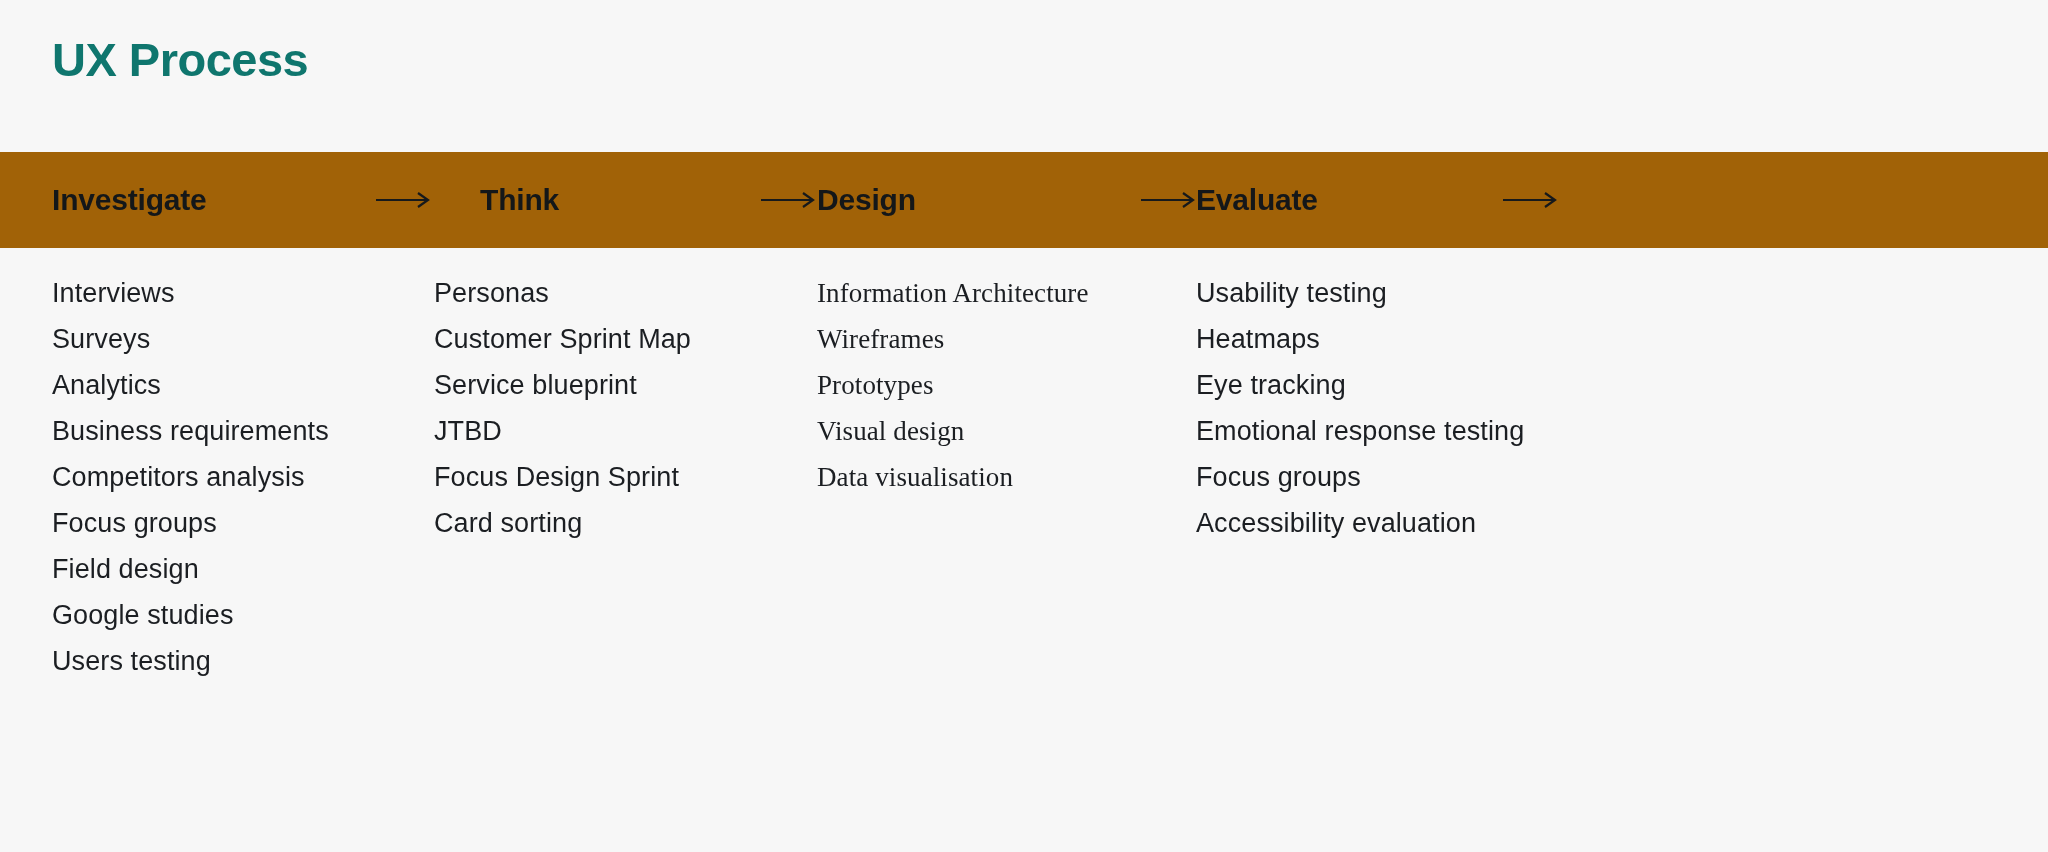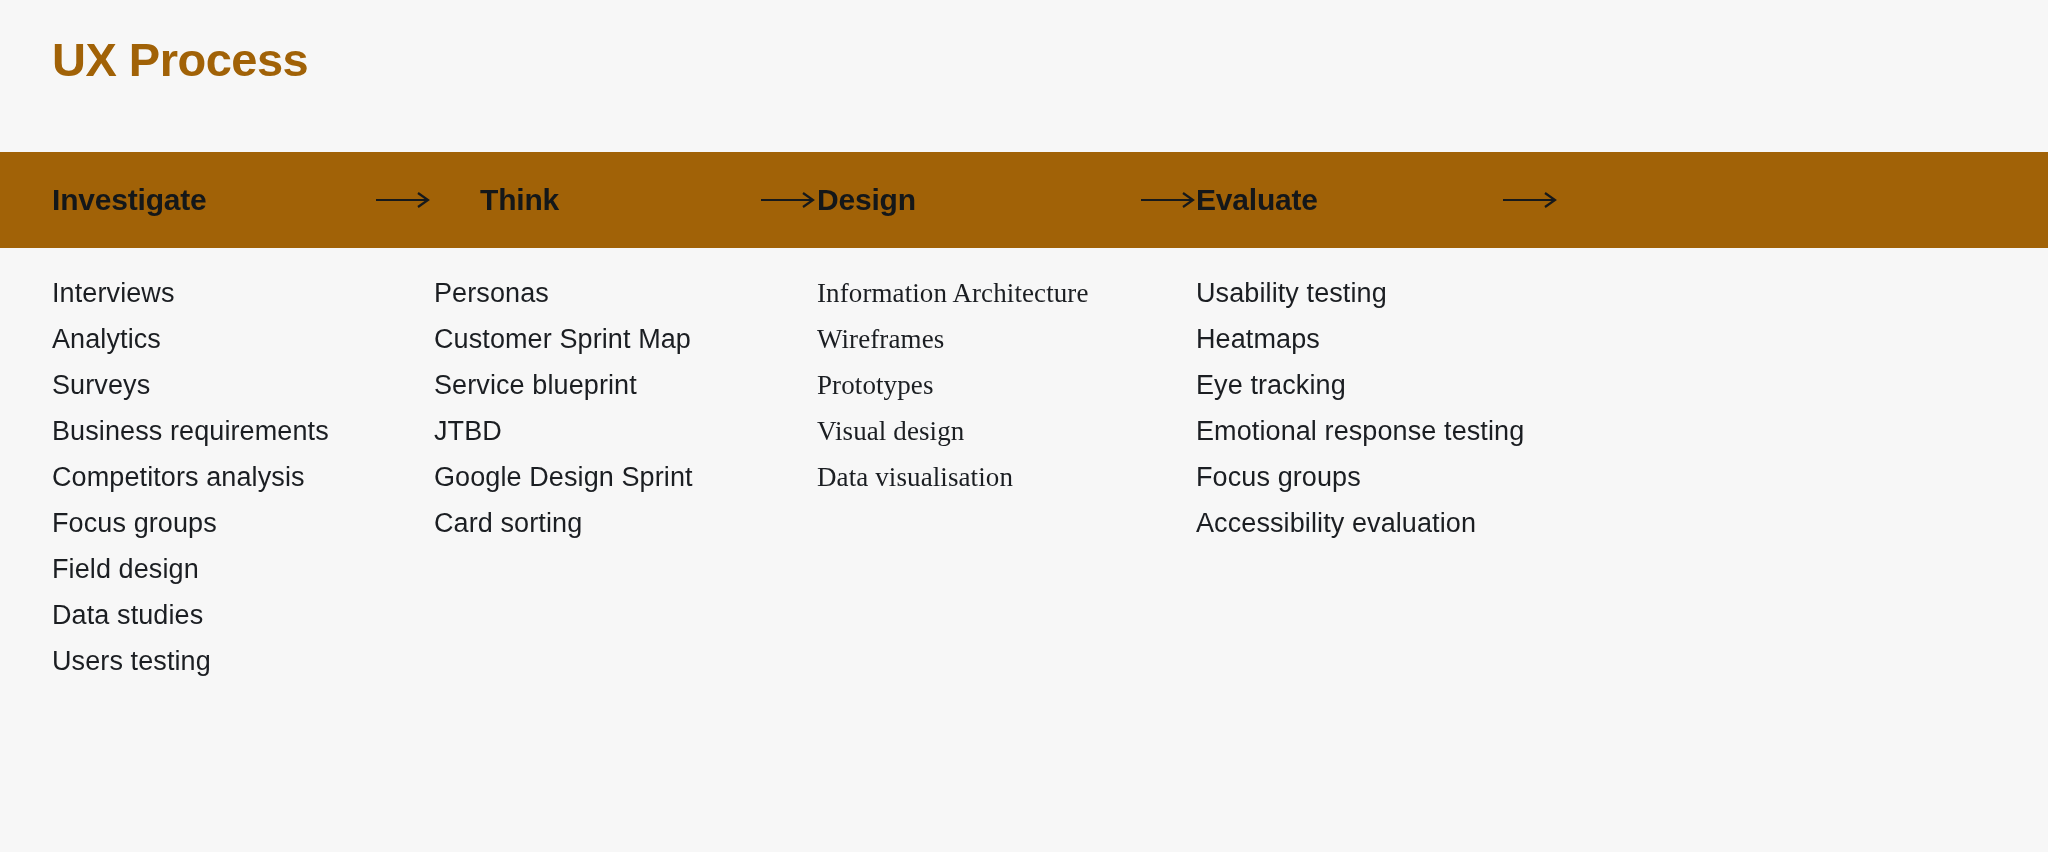--- a/index.html
+++ b/index.html
@@ -31,21 +31,21 @@
     width: 2048px;
     height: 152px;
   }
   .page-title {
     position: absolute;
     left: 52px;
     top: 30px;
     font-size: 47px;
     font-weight: bold;
     letter-spacing: -0.5px;
-    color: #a16207;
+    color: #0f766e;
     line-height: 60px;
     white-space: nowrap;
   }
 
   
   .stage-band {
     position: absolute;
     left: 0;
     top: 152px;
     width: 2048px;
@@ -170,35 +170,35 @@
         <line x1="1" y1="10" x2="52" y2="10" stroke-width="2.2"></line>
         <polyline points="43,3 53,10 43,17" fill="none" stroke-width="2.2"></polyline>
       </svg>
     </div>
 
   </div>
 
   <div class="columns">
     <div class="col c0">
         <div class="item">Interviews</div>
+        <div class="item">Surveys</div>
         <div class="item">Analytics</div>
-        <div class="item">Surveys</div>
         <div class="item">Business requirements</div>
         <div class="item">Competitors analysis</div>
         <div class="item">Focus groups</div>
         <div class="item">Field design</div>
-        <div class="item">Data studies</div>
+        <div class="item">Google studies</div>
         <div class="item">Users testing</div>
       </div>
     <div class="col c1">
         <div class="item">Personas</div>
         <div class="item">Customer Sprint Map</div>
         <div class="item">Service blueprint</div>
         <div class="item">JTBD</div>
-        <div class="item">Google Design Sprint</div>
+        <div class="item">Focus Design Sprint</div>
         <div class="item">Card sorting</div>
       </div>
     <div class="col c2">
         <div class="item">Information Architecture</div>
         <div class="item">Wireframes</div>
         <div class="item">Prototypes</div>
         <div class="item">Visual design</div>
         <div class="item">Data visualisation</div>
       </div>
     <div class="col c3">

